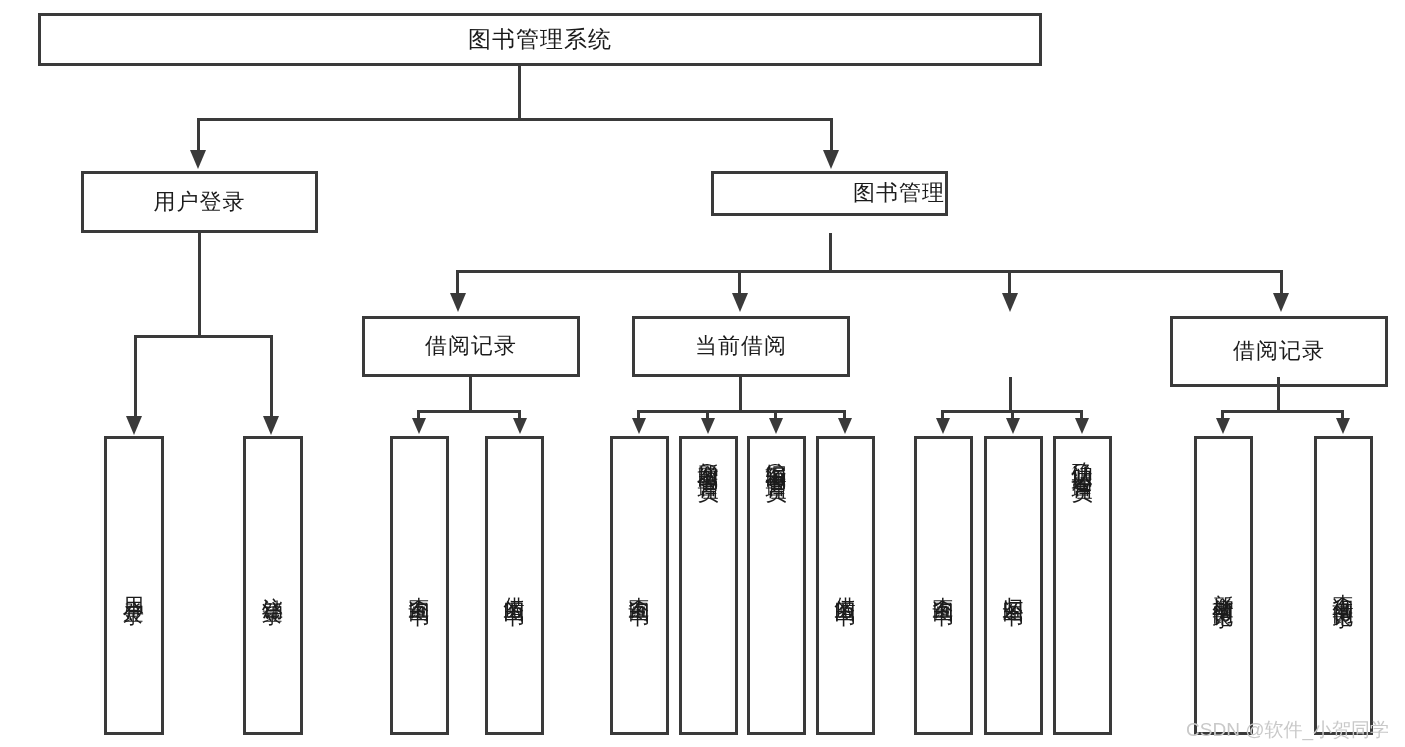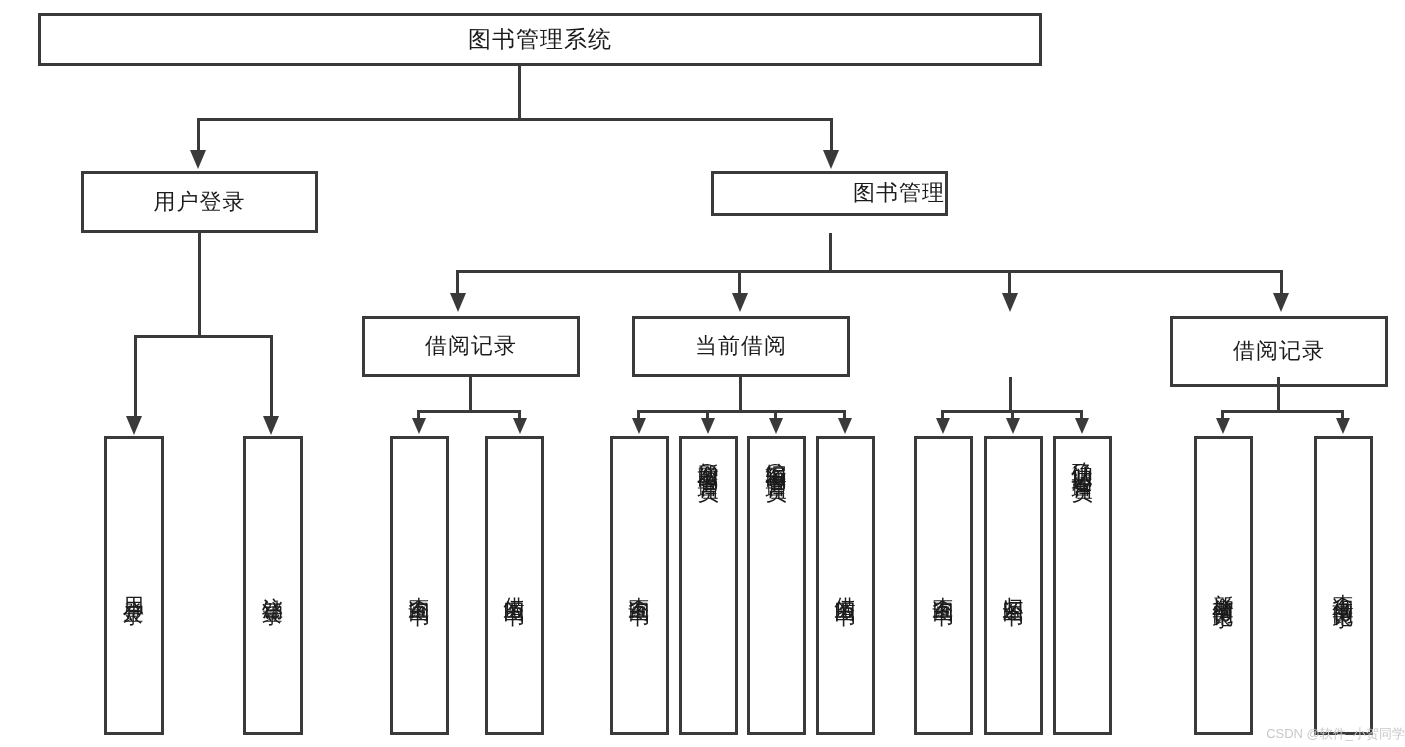--- a/index.html
+++ b/index.html
@@ -77,23 +77,23 @@
   }
   .arrow.small{
     border-left:7px solid transparent;
     border-right:7px solid transparent;
     border-top:16px solid #3a3a3a;
   }
 
   
   .watermark{
     position:absolute;
-    right:0;
+    right:16px;
     bottom:4px;
-    font-size:13px;
+    font-size:19px;
     color:#c9c9c9;
     white-space:nowrap;
     user-select:none;
     text-align:right;
   }
 </style>
 </head>
 <body>
 
 <div id="canvas">

